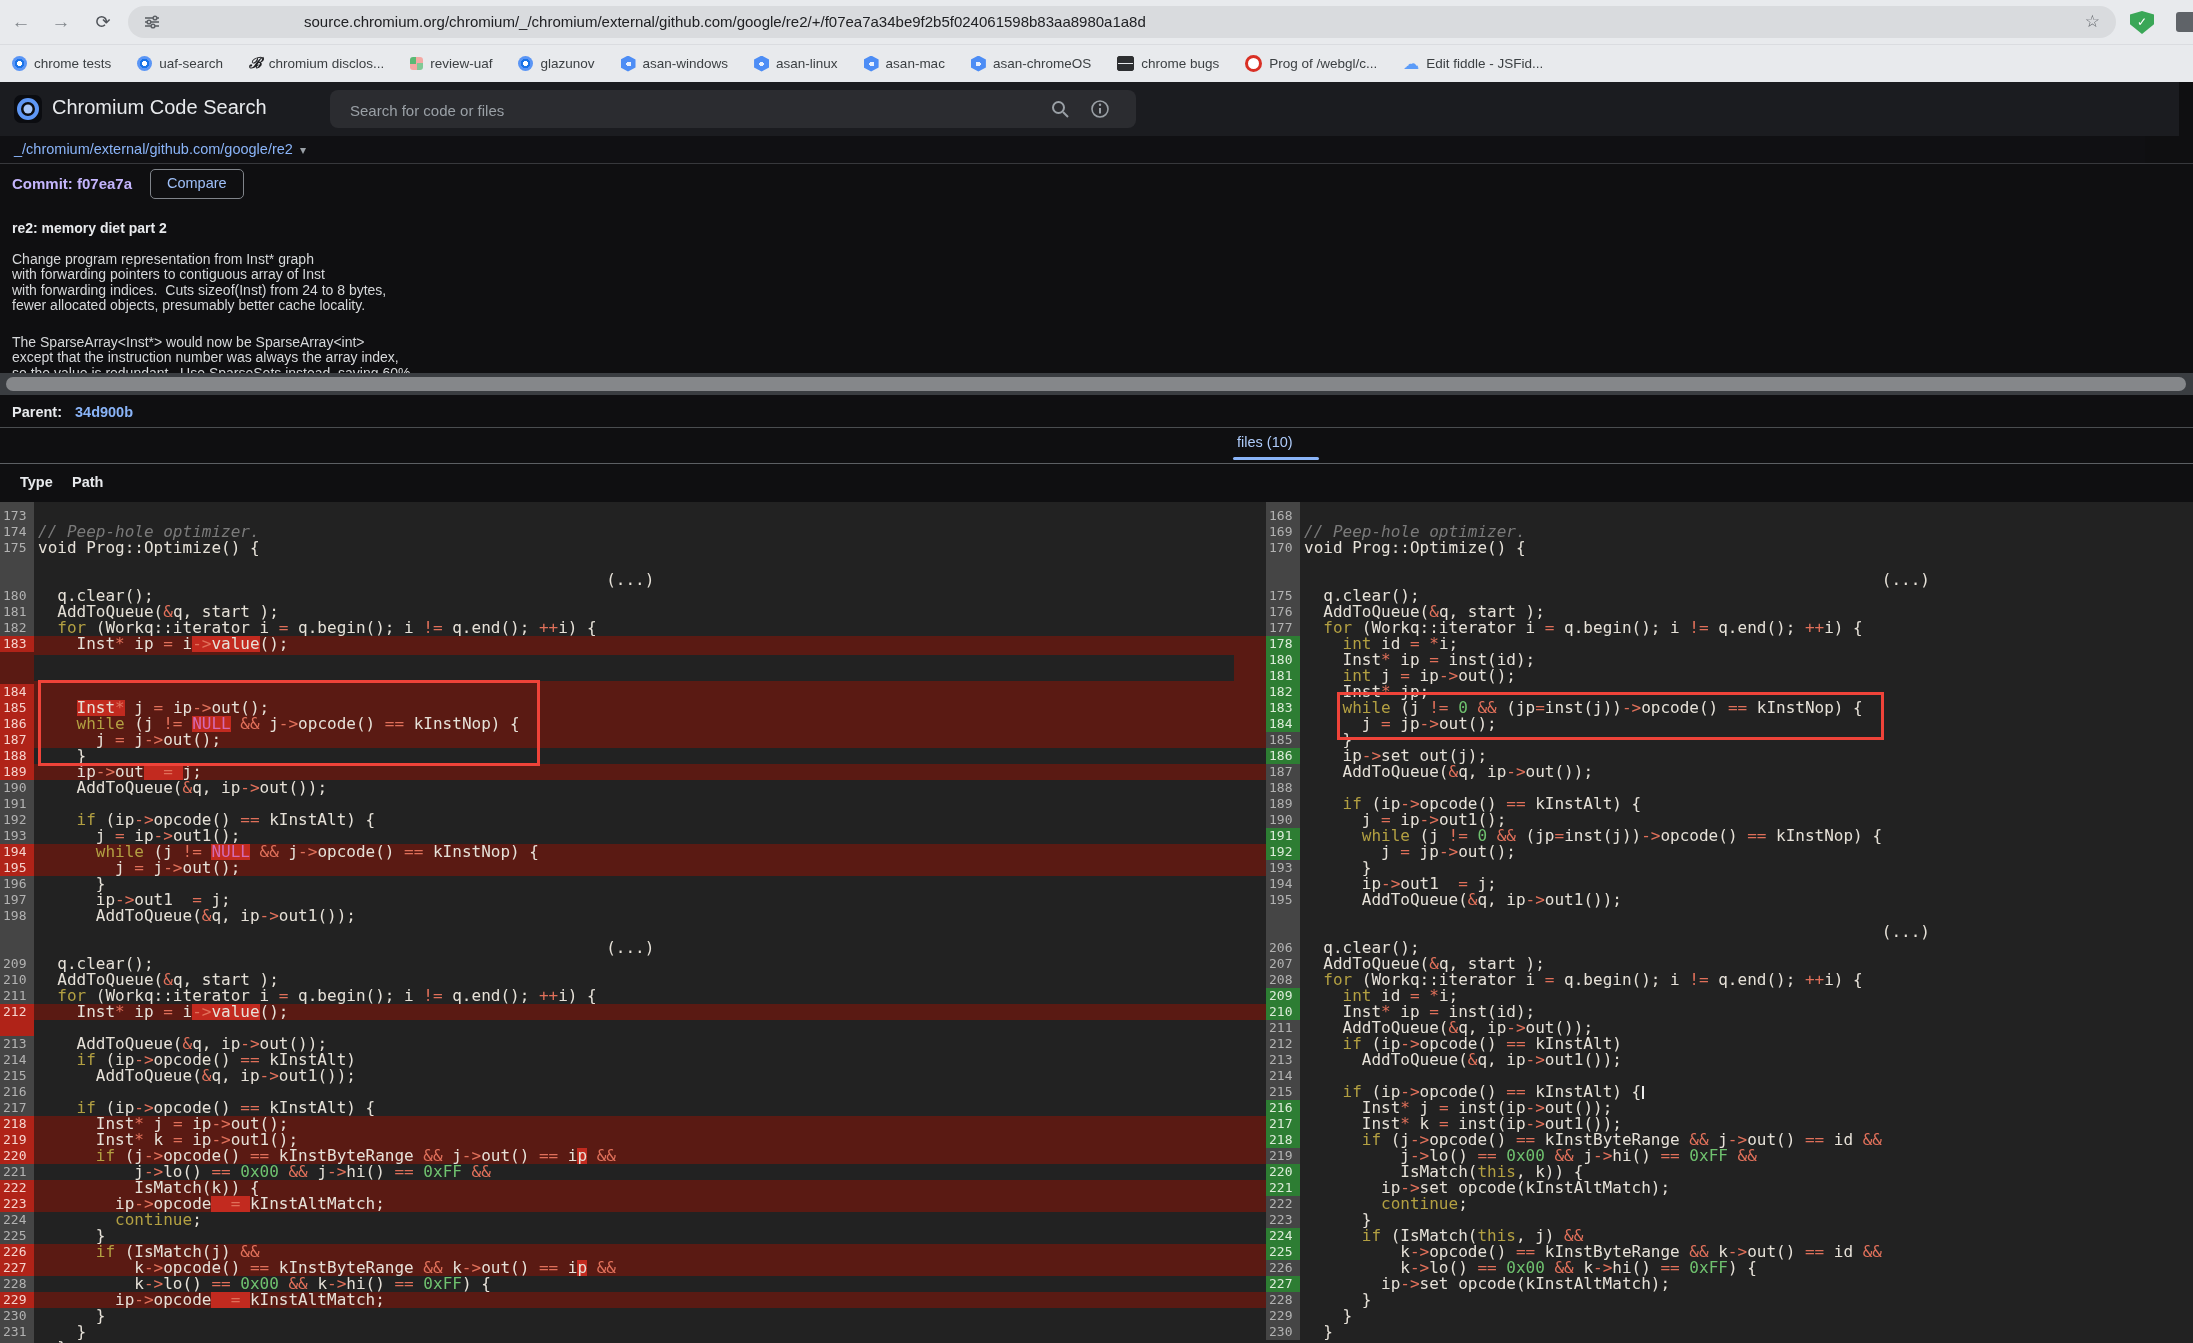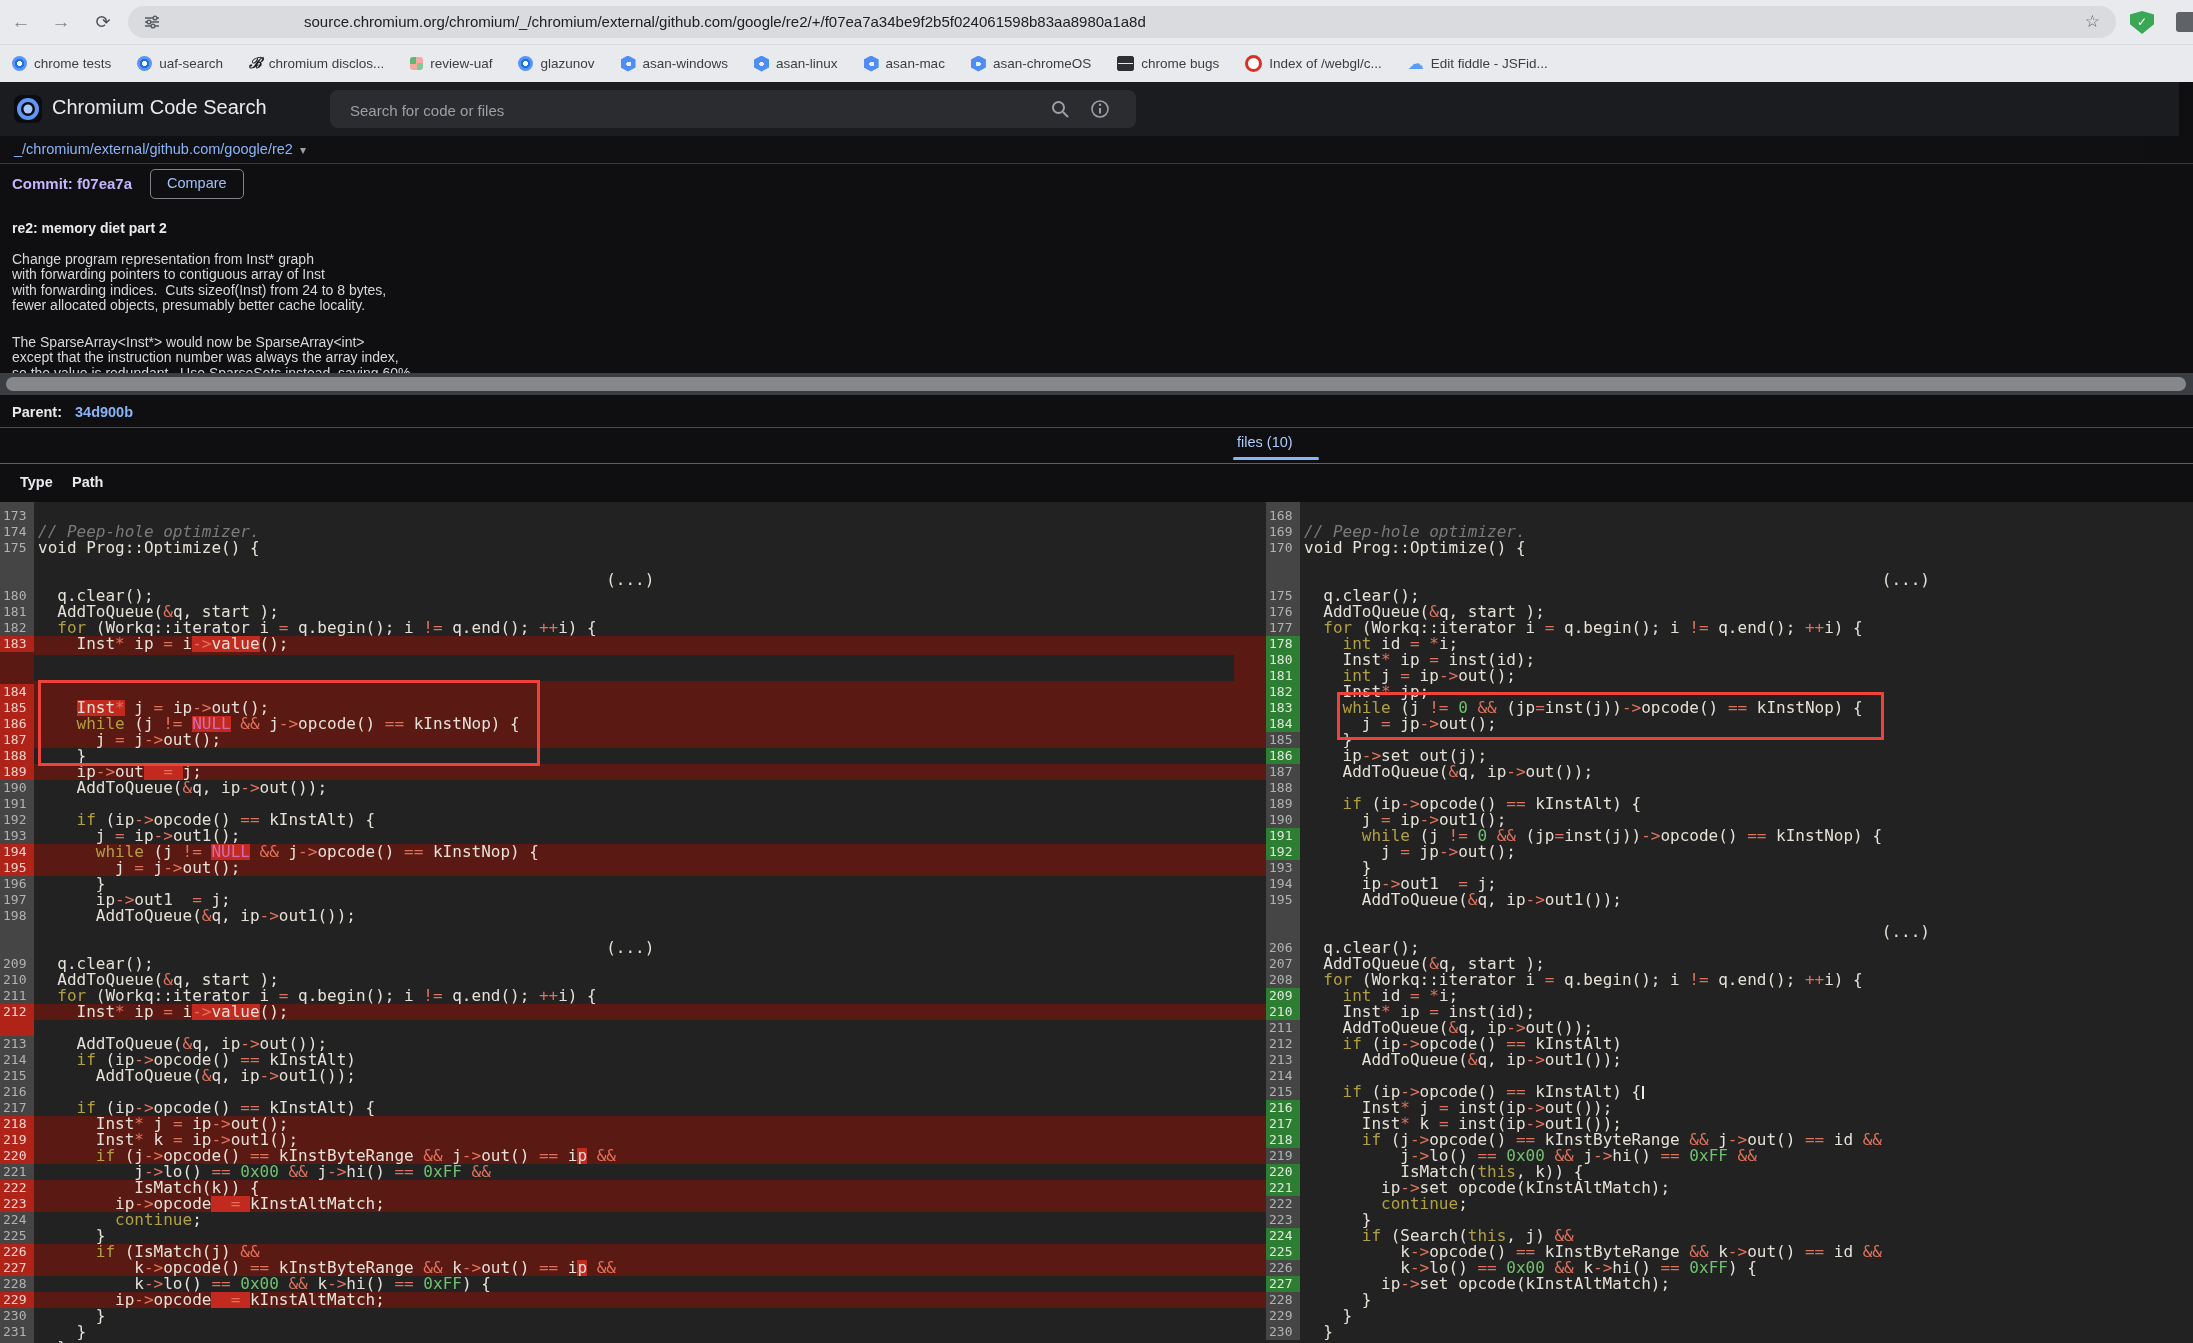--- a/index.html
+++ b/index.html
@@ -164,21 +164,21 @@
     <span class="bm">
       <span class="ic ic-hex"></span>
       <span>asan-chromeOS</span>
     </span>
     <span class="bm">
       <span class="ic ic-bugs"></span>
       <span>chrome bugs</span>
     </span>
     <span class="bm">
       <span class="ic ic-ring"></span>
-      <span>Index of /webgl/c...</span>
+      <span>Prog of /webgl/c...</span>
     </span>
     <span class="bm">
       <span class="ic ic-cloud">☁</span>
       <span>Edit fiddle - JSFid...</span>
     </span>
   </div>
 
 <div id="page">
 
   <div id="appheader">
@@ -637,21 +637,21 @@
         <div class="d-row">
           <span class="d-num">222</span>
           <span class="d-code"><span class="tok-p">        </span><span class="tok-k">continue</span><span class="tok-p">;</span></span>
         </div>
         <div class="d-row">
           <span class="d-num">223</span>
           <span class="d-code"><span class="tok-p">      }</span></span>
         </div>
         <div class="d-row g-a">
           <span class="d-num">224</span>
-          <span class="d-code"><span class="tok-p">      </span><span class="tok-k">if</span><span class="tok-p"> (Search(</span><span class="tok-k">this</span><span class="tok-p">, j) </span><span class="tok-o">&amp;&amp;</span></span>
+          <span class="d-code"><span class="tok-p">      </span><span class="tok-k">if</span><span class="tok-p"> (IsMatch(</span><span class="tok-k">this</span><span class="tok-p">, j) </span><span class="tok-o">&amp;&amp;</span></span>
         </div>
         <div class="d-row g-a">
           <span class="d-num">225</span>
           <span class="d-code"><span class="tok-p">          k</span><span class="tok-o">-&gt;</span><span class="tok-p">opcode() </span><span class="tok-o">==</span><span class="tok-p"> kInstByteRange </span><span class="tok-o">&amp;&amp;</span><span class="tok-p"> k</span><span class="tok-o">-&gt;</span><span class="tok-p">out() </span><span class="tok-o">==</span><span class="tok-p"> id </span><span class="tok-o">&amp;&amp;</span></span>
         </div>
         <div class="d-row">
           <span class="d-num">226</span>
           <span class="d-code"><span class="tok-p">          k</span><span class="tok-o">-&gt;</span><span class="tok-p">lo() </span><span class="tok-o">==</span><span class="tok-p"> </span><span class="tok-nu">0x00</span><span class="tok-p"> </span><span class="tok-o">&amp;&amp;</span><span class="tok-p"> k</span><span class="tok-o">-&gt;</span><span class="tok-p">hi() </span><span class="tok-o">==</span><span class="tok-p"> </span><span class="tok-nu">0xFF</span><span class="tok-p">) {</span></span>
         </div>
         <div class="d-row g-a">

